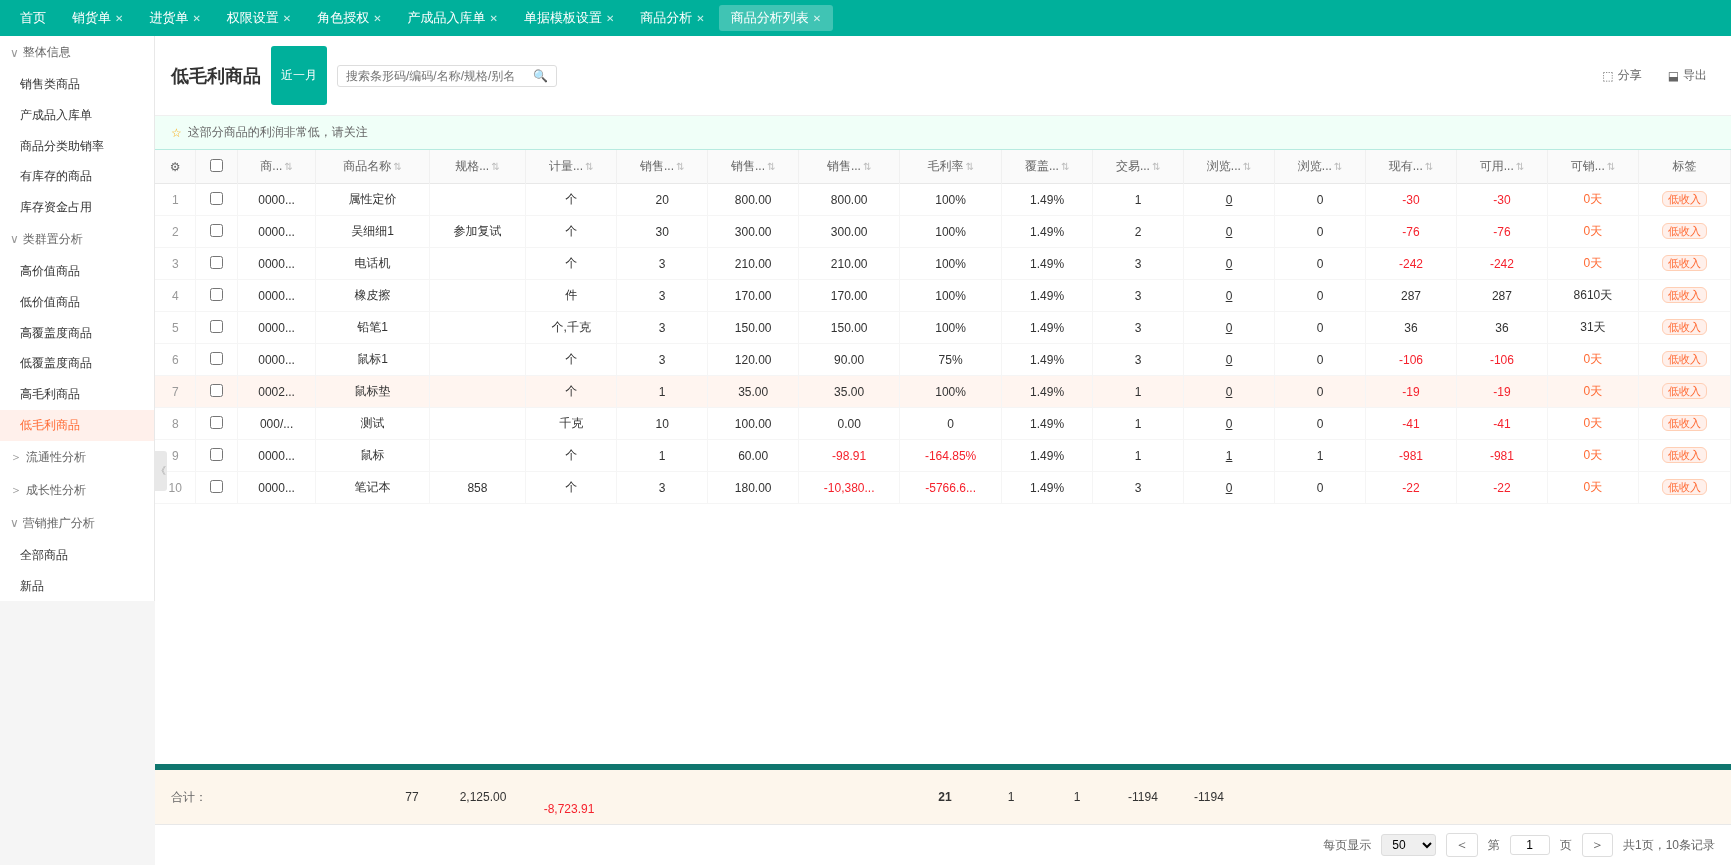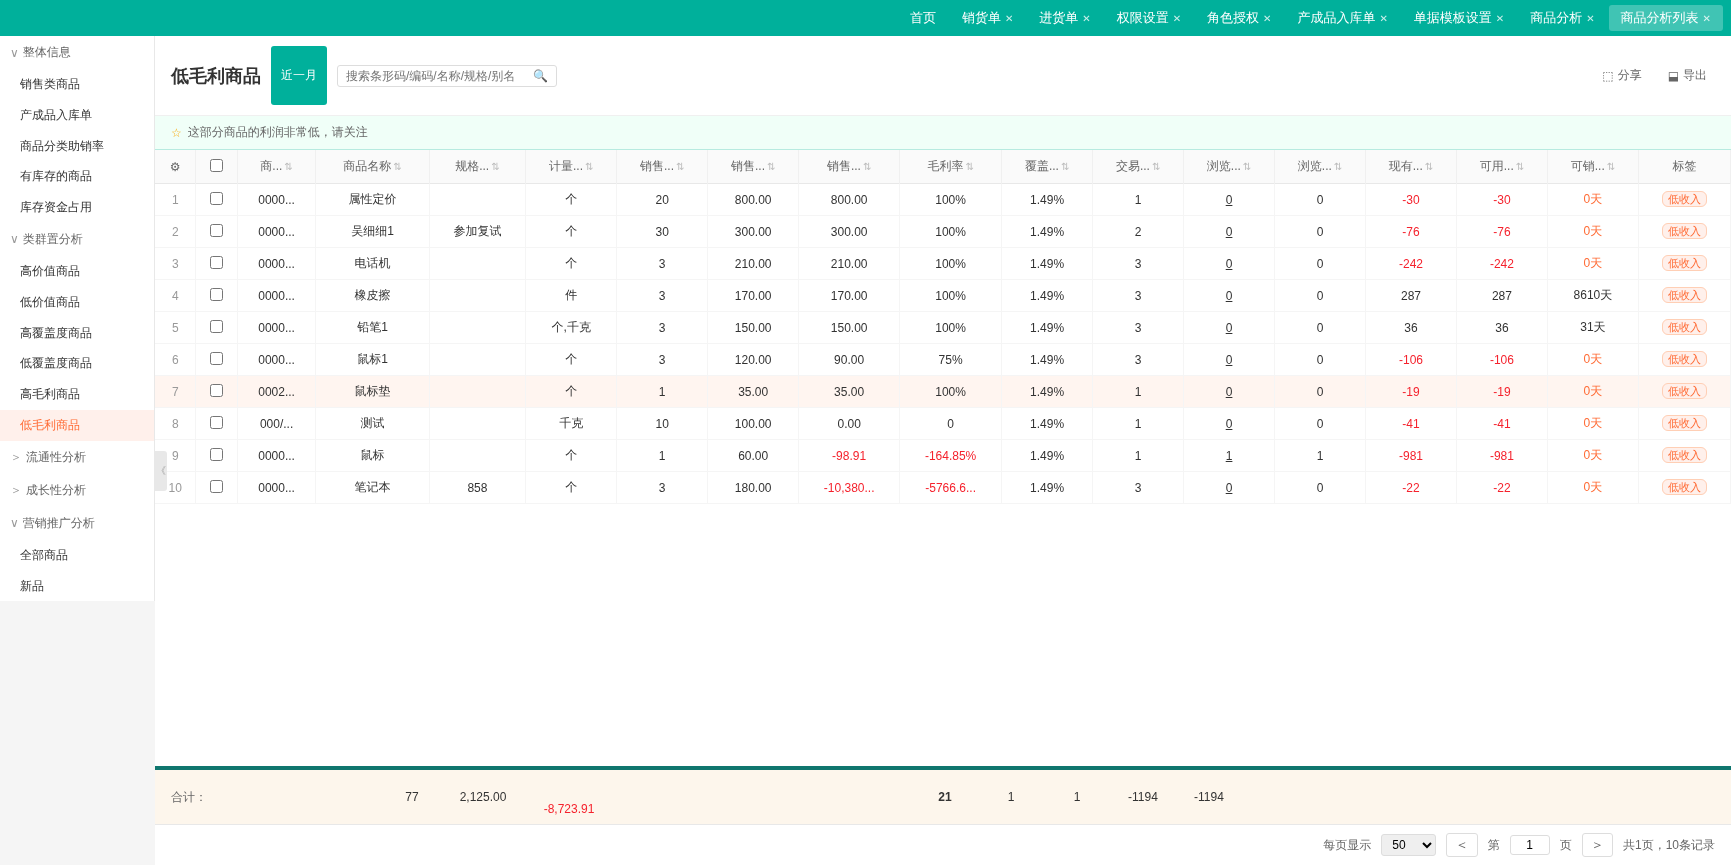--- a/index.html
+++ b/index.html
@@ -6,21 +6,20 @@
     body { font-family: "Microsoft YaHei", "PingFang SC", sans-serif; font-size: 12px; background: #f5f5f5; color: #333; }
 
     
     .top-nav {
       background: #00b09b;
       display: flex;
       align-items: center;
       height: 36px;
       padding: 0 8px;
       gap: 2px;
-      justify-content: flex-end;
     }
     .nav-item {
       color: #fff;
       padding: 4px 12px;
       cursor: pointer;
       border-radius: 3px;
       font-size: 13px;
       display: flex;
       align-items: center;
       gap: 4px;
@@ -182,21 +181,21 @@
       padding: 1px 5px;
       border-radius: 6px;
       font-size: 11px;
     }
     .row-num { color: #999; }
     input[type="checkbox"] { cursor: pointer; }
 
     
     .table-footer {
       background: #fdf6ec;
-      border-top: 4px solid #0f766e;
+      border-top: 6px solid #0f766e;
       padding: 8px 16px;
       display: flex;
       align-items: center;
       font-size: 12px;
     }
     .footer-label { color: #666; margin-right: 20px; }
 
     
     .pagination-bar {
       background: #fff;

